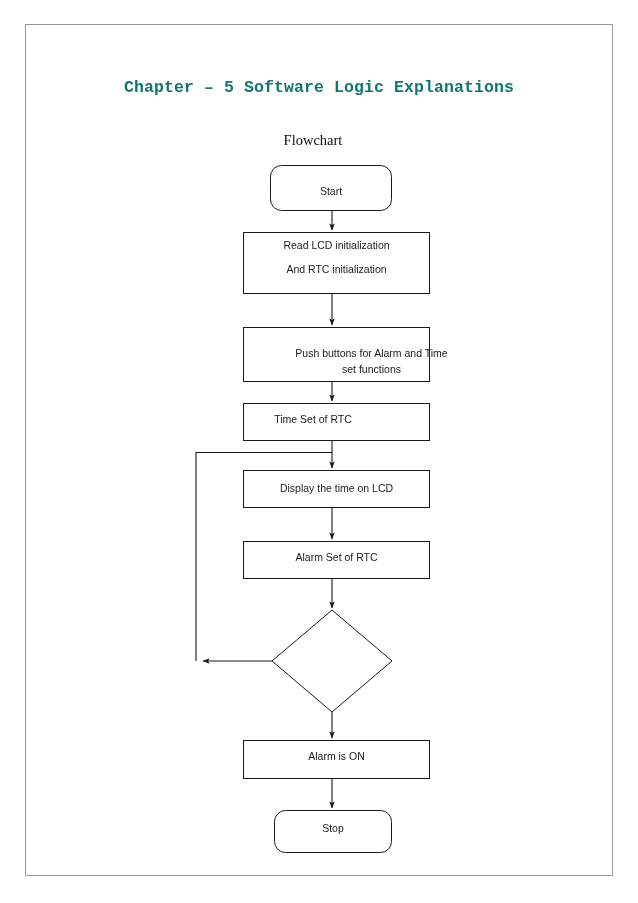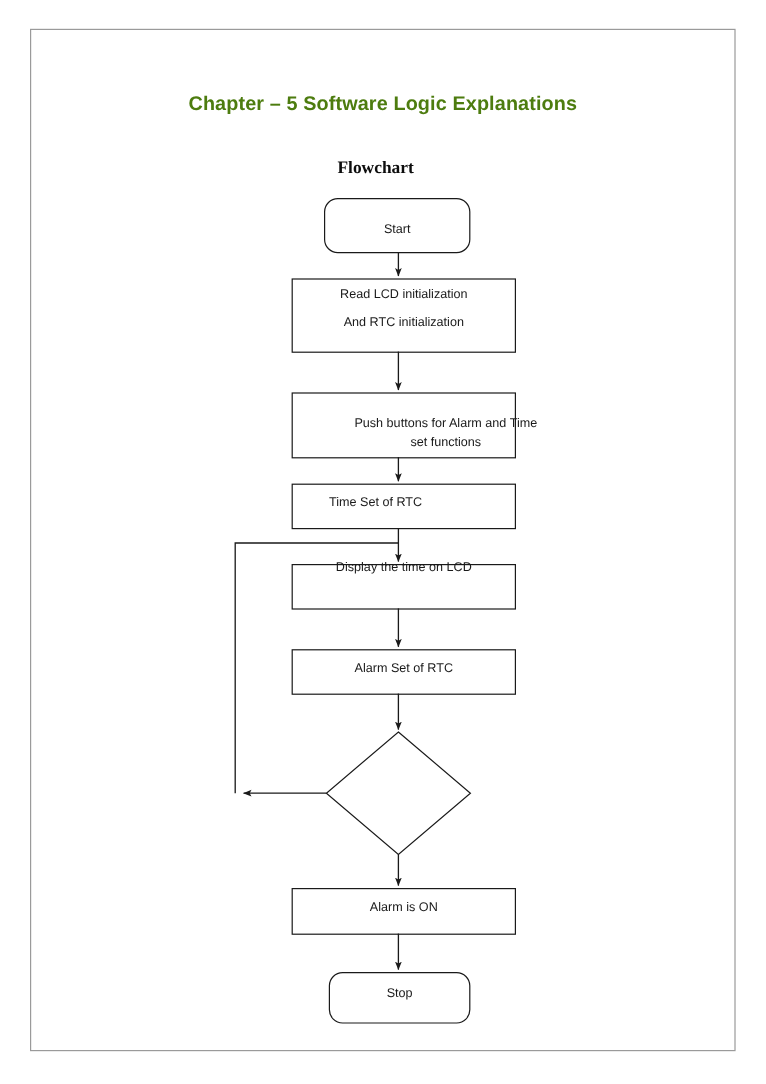--- a/index.html
+++ b/index.html
@@ -33,35 +33,35 @@
     box-sizing: border-box;
     background: #ffffff;
   }
   
   #doc-title {
     position: absolute;
     left: 0;
     top: 78px;
     width: 638px;
     text-align: center;
-    font-family: Liberation Sans, sans-serif;
+    font-family: Liberation Mono, monospace;
     font-weight: bold;
     font-size: 16.5px;
-    color: #4d7c0f;
+    color: #0f766e;
     letter-spacing: 0.1px;
     white-space: pre;
   }
   #doc-subtitle {
     position: absolute;
     left: 0;
     top: 132px;
     width: 626px;
     text-align: center;
     font-family: "Liberation Serif", "DejaVu Serif", serif;
-    font-weight: bold;
+    font-weight: normal;
     font-size: 14.5px;
     color: #0d0d0d;
   }
   
   #flowchart {
     position: absolute;
     left: 0;
     top: 0;
     width: 638px;
     height: 903px;
@@ -140,21 +140,21 @@
   <div class="node-text" style="left:270px; top:174px; width:122px;margin-top:12px;">Start</div>
 
   <div class="node-text two-line" style="left:243px; top:234px; width:187px;">Read LCD initialization
 And RTC initialization</div>
 
   <div class="node-text" style="left:243px; top:345px; width:187px; line-height:1.55;padding-left:35px;">Push buttons for Alarm and Time
 set functions</div>
 
   <div class="node-text" style="left:233px; top:414px; width:160px;">Time Set of RTC</div>
 
-  <div class="node-text" style="left:243px; top:468px; width:187px;">Display the time on LCD</div>
+  <div class="node-text" style="left:243px; top:483px; width:187px;">Display the time on LCD</div>
 
   <div class="node-text" style="left:243px; top:552px; width:187px;text-align:center;">Alarm Set of RTC</div>
 
 
   <div class="node-text" style="left:243px; top:751px; width:187px;">Alarm is ON</div>
 
   <div class="node-text" style="left:274px; top:823px; width:118px;">Stop</div>
 
 </div>
 

